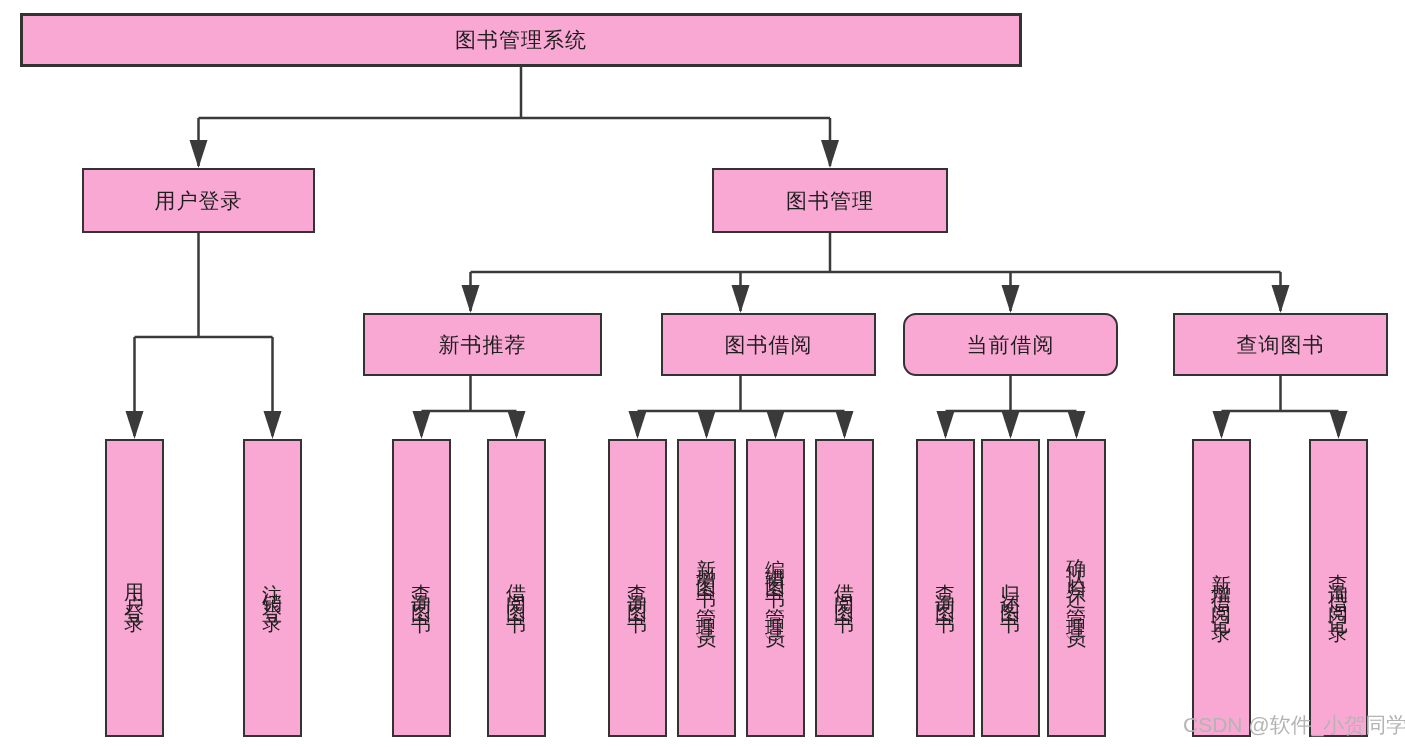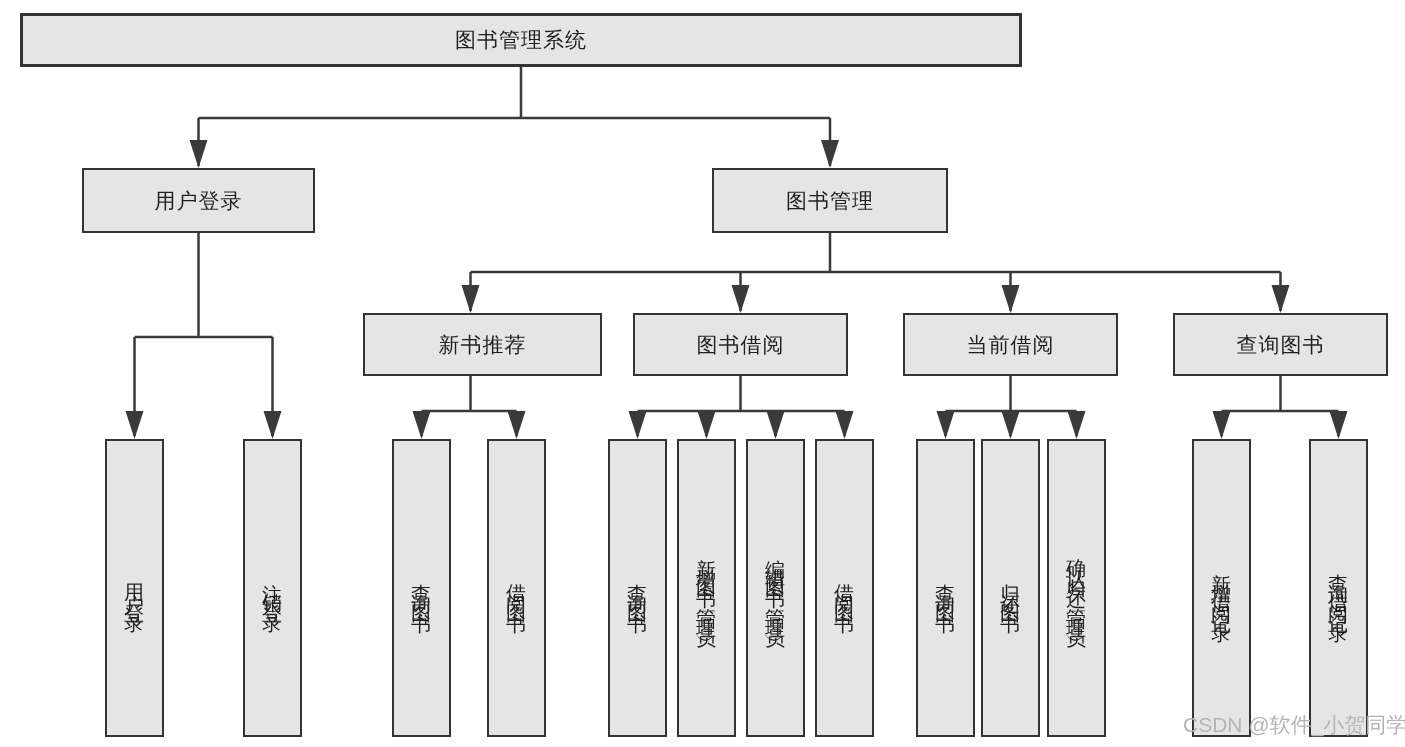--- a/index.html
+++ b/index.html
@@ -27,21 +27,21 @@
     stroke-width: 2.5;
     fill: none;
   }
   .connector-svg polygon {
     fill: #3a3a3a;
     stroke: none;
   }
   .box {
     position: absolute;
     box-sizing: border-box;
-    background: #e5e5e5;
+    background: #f9a8d4;
     border: 2px solid #333333;
     display: flex;
     align-items: center;
     justify-content: center;
     z-index: 2;
     color: #1f1f1f;
   }
   .box.root {
     border-width: 3px;
   }
@@ -122,24 +122,24 @@
   <div class="box" style="left:82px; top:168px; width:233px; height:65px;">
     <span class="hlabel">用户登录</span>
   </div>
   <div class="box" style="left:712px; top:168px; width:236px; height:65px;">
     <span class="hlabel">图书管理</span>
   </div>
 
   <div class="box" style="left:363px; top:313px; width:239px; height:63px;">
     <span class="hlabel">新书推荐</span>
   </div>
-  <div class="box" style="left:633px; top:313px; width:215px; height:63px;">
+  <div class="box" style="left:661px; top:313px; width:215px; height:63px;">
     <span class="hlabel">图书借阅</span>
   </div>
-  <div class="box" style="left:903px; top:313px; width:215px; height:63px;">
+  <div class="box" style="left:903px; top:313px; width:215px; height:63px;border-radius:13px;">
     <span class="hlabel">当前借阅</span>
   </div>
   <div class="box" style="left:1173px; top:313px; width:215px; height:63px;">
     <span class="hlabel">查询图书</span>
   </div>
 
   <div class="box leaf" style="left:105px; top:439px; width:59px; height:298px;">
     <span class="vlabel">用户登录</span>
   </div>
   <div class="box leaf" style="left:243px; top:439px; width:59px; height:298px;">

